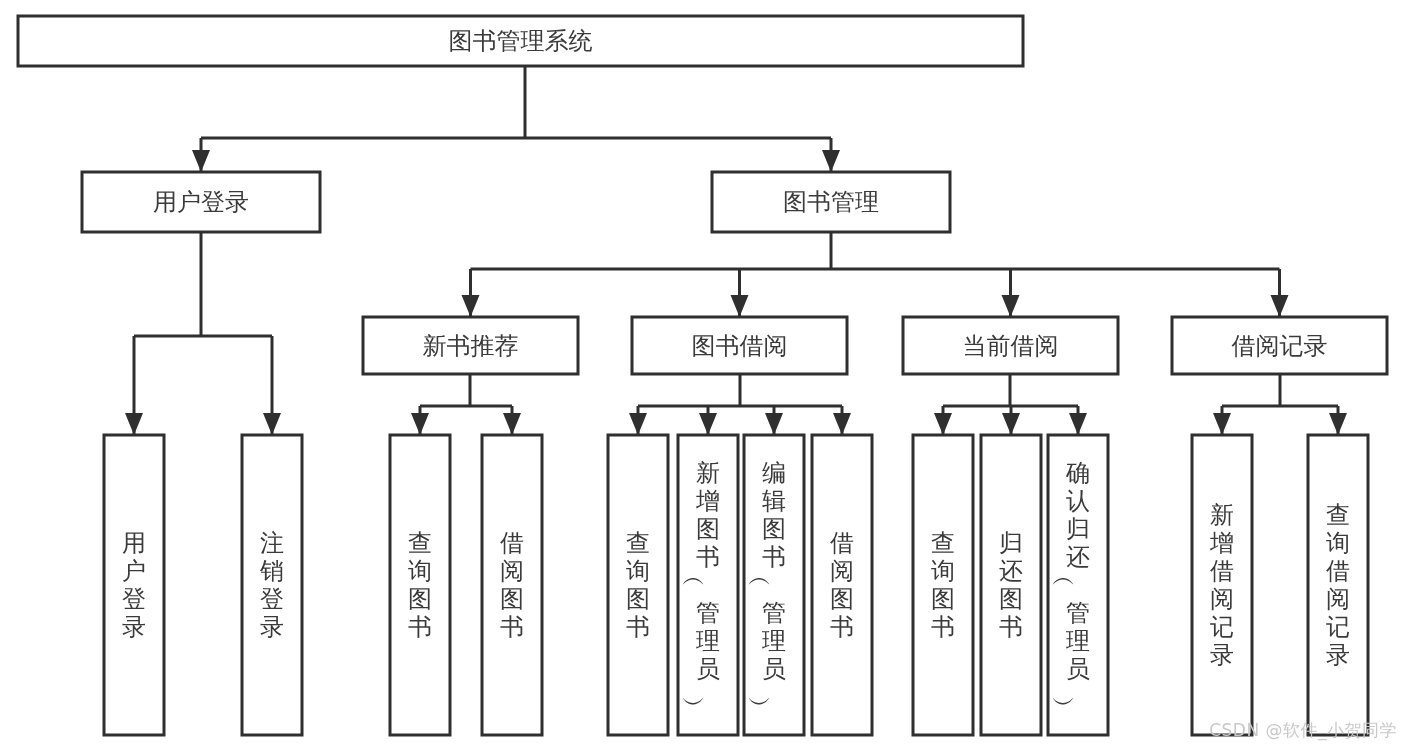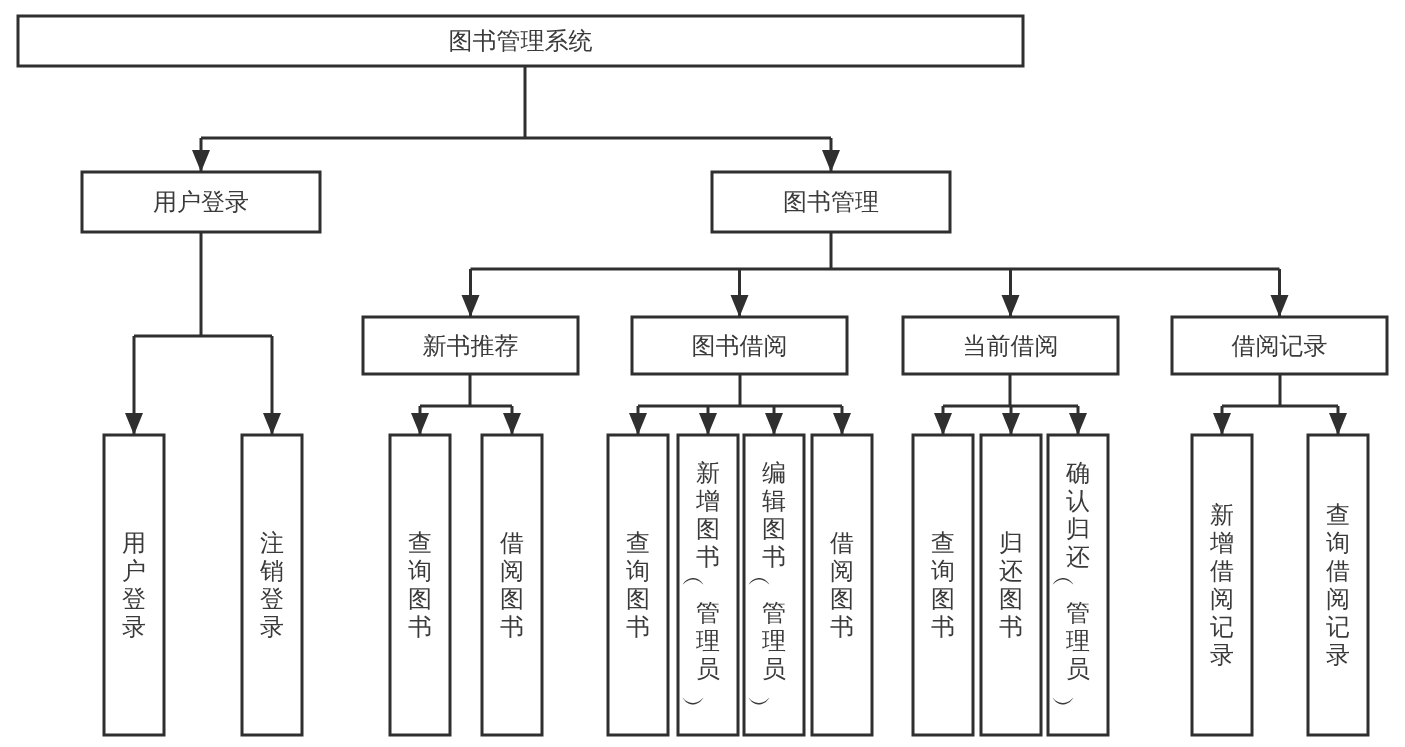--- a/index.html
+++ b/index.html
@@ -210,13 +210,14 @@
         <g>
           <rect x="1308" y="435" width="60" height="300" class="node-rect"></rect>
           <text x="1338" class="node-label-v"><tspan x="1338" y="522.84">查</tspan><tspan x="1338" y="550.84">询</tspan><tspan x="1338" y="578.84">借</tspan><tspan x="1338" y="606.84">阅</tspan><tspan x="1338" y="634.84">记</tspan><tspan x="1338" y="662.84">录</tspan></text>
         </g>
         <g>
           <rect x="18" y="16" width="1005" height="50" class="node-rect"></rect>
           <text x="520.5" y="42" class="node-label">图书管理系统</text>
         </g>
       </g>
   </svg>
+  <div class="watermark">CSDN @软件_小贺同学</div>
 </div>
 
 </body></html>

